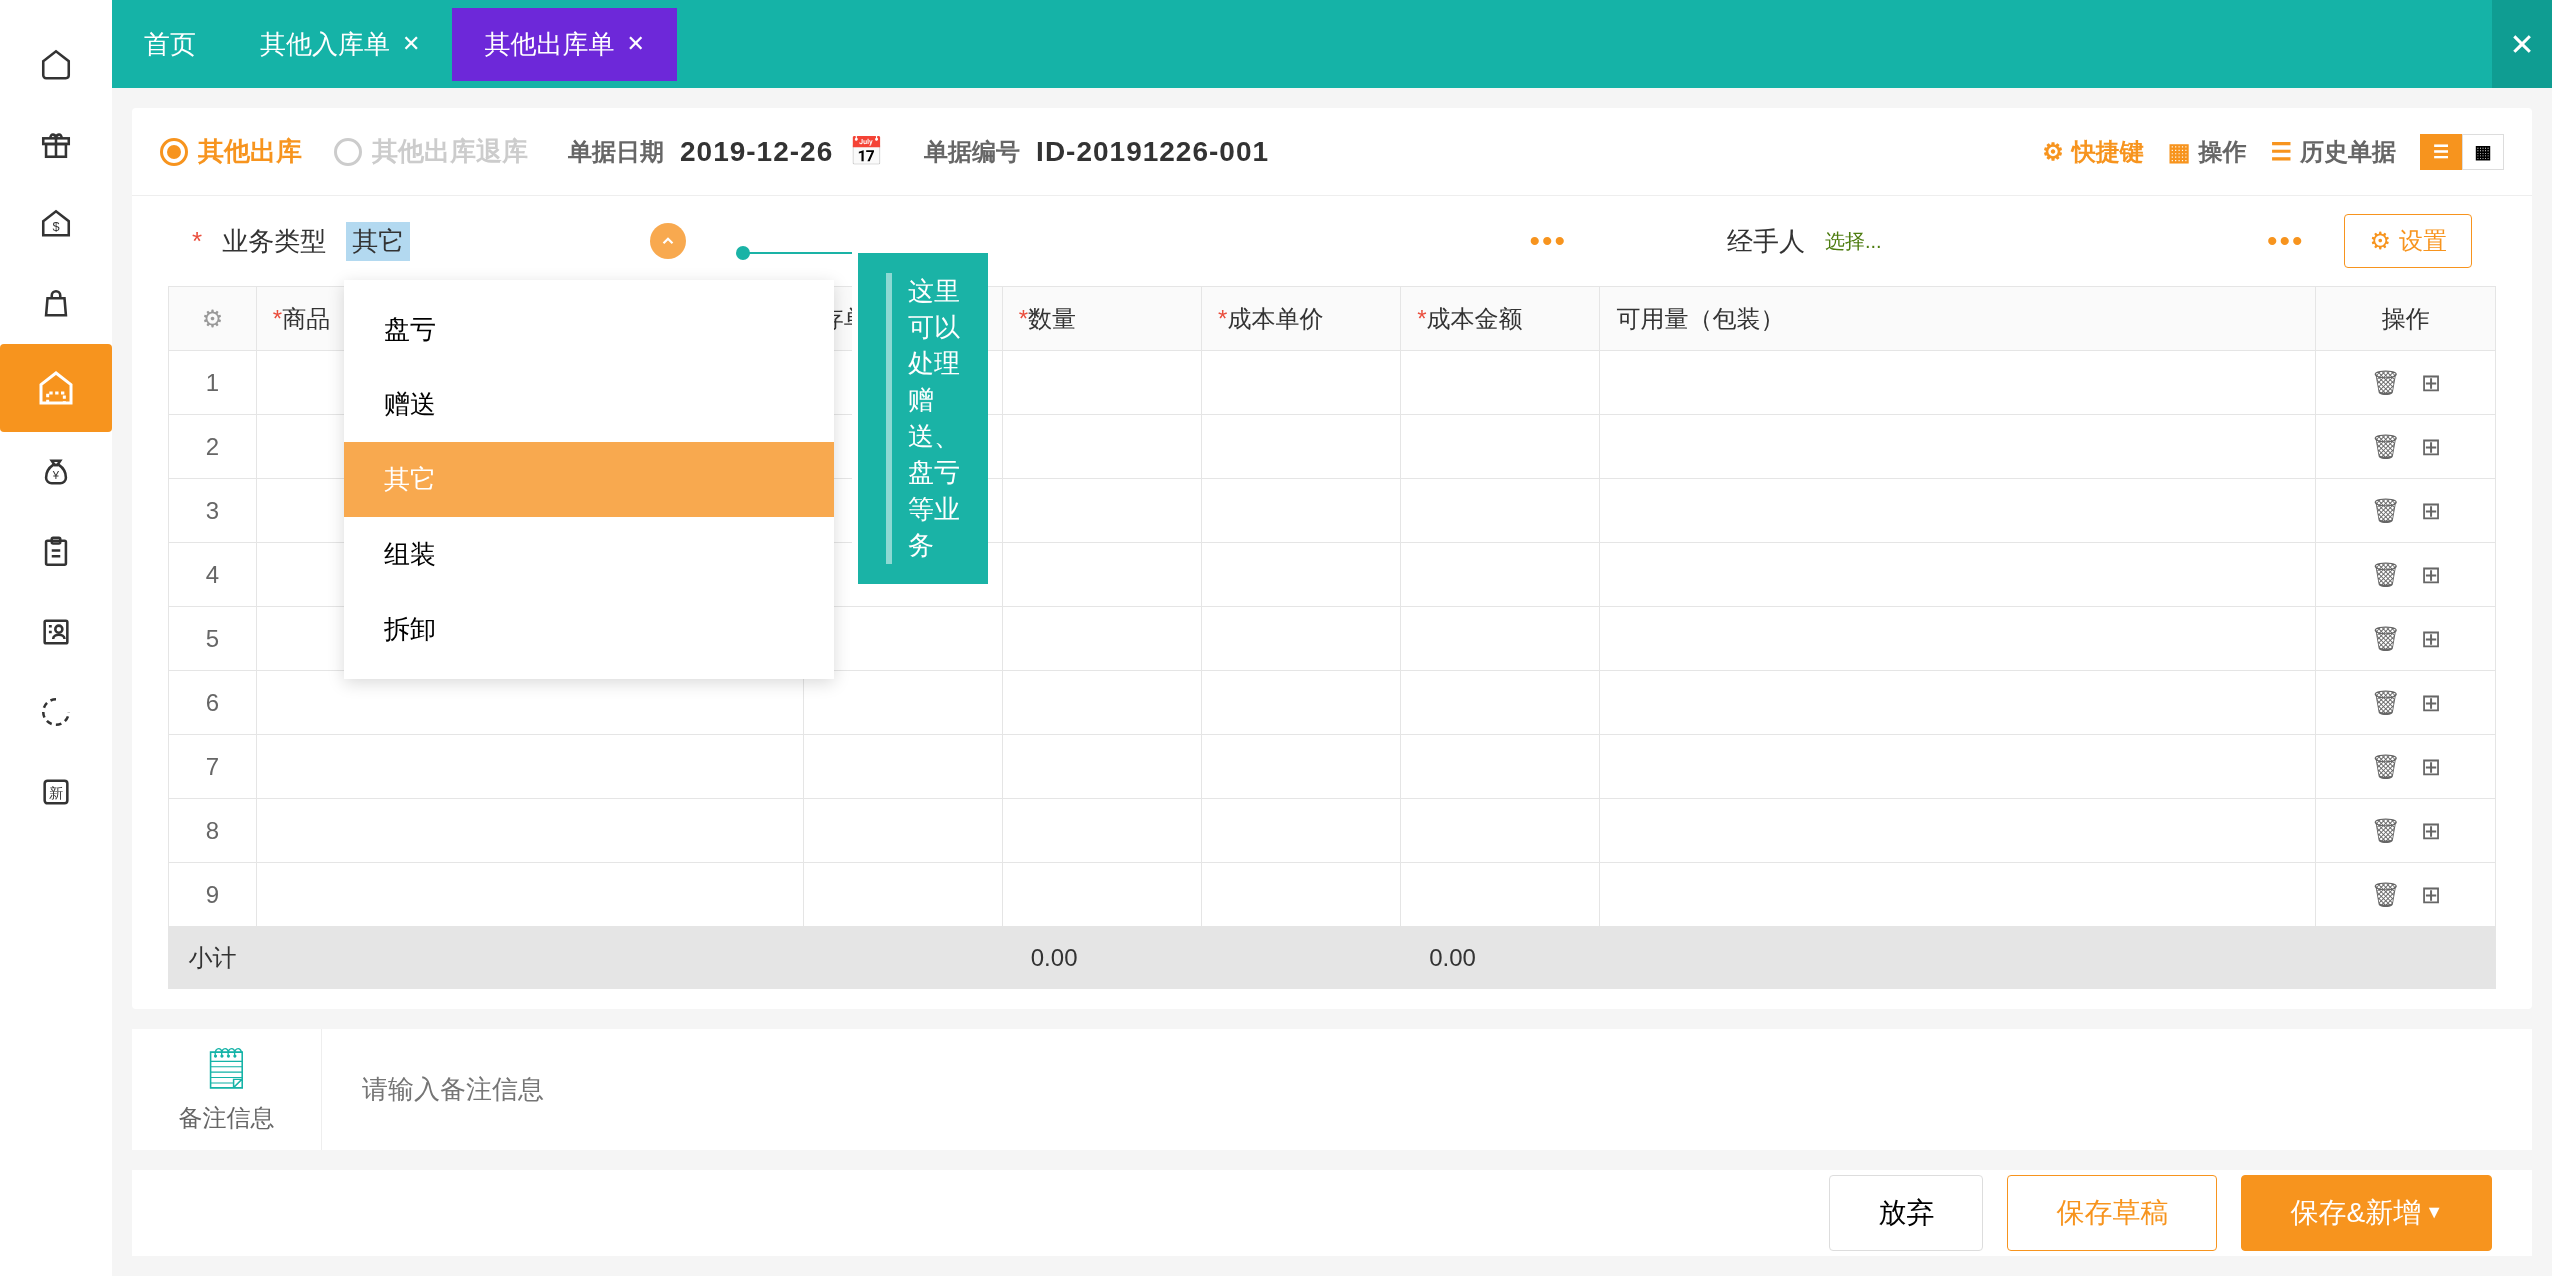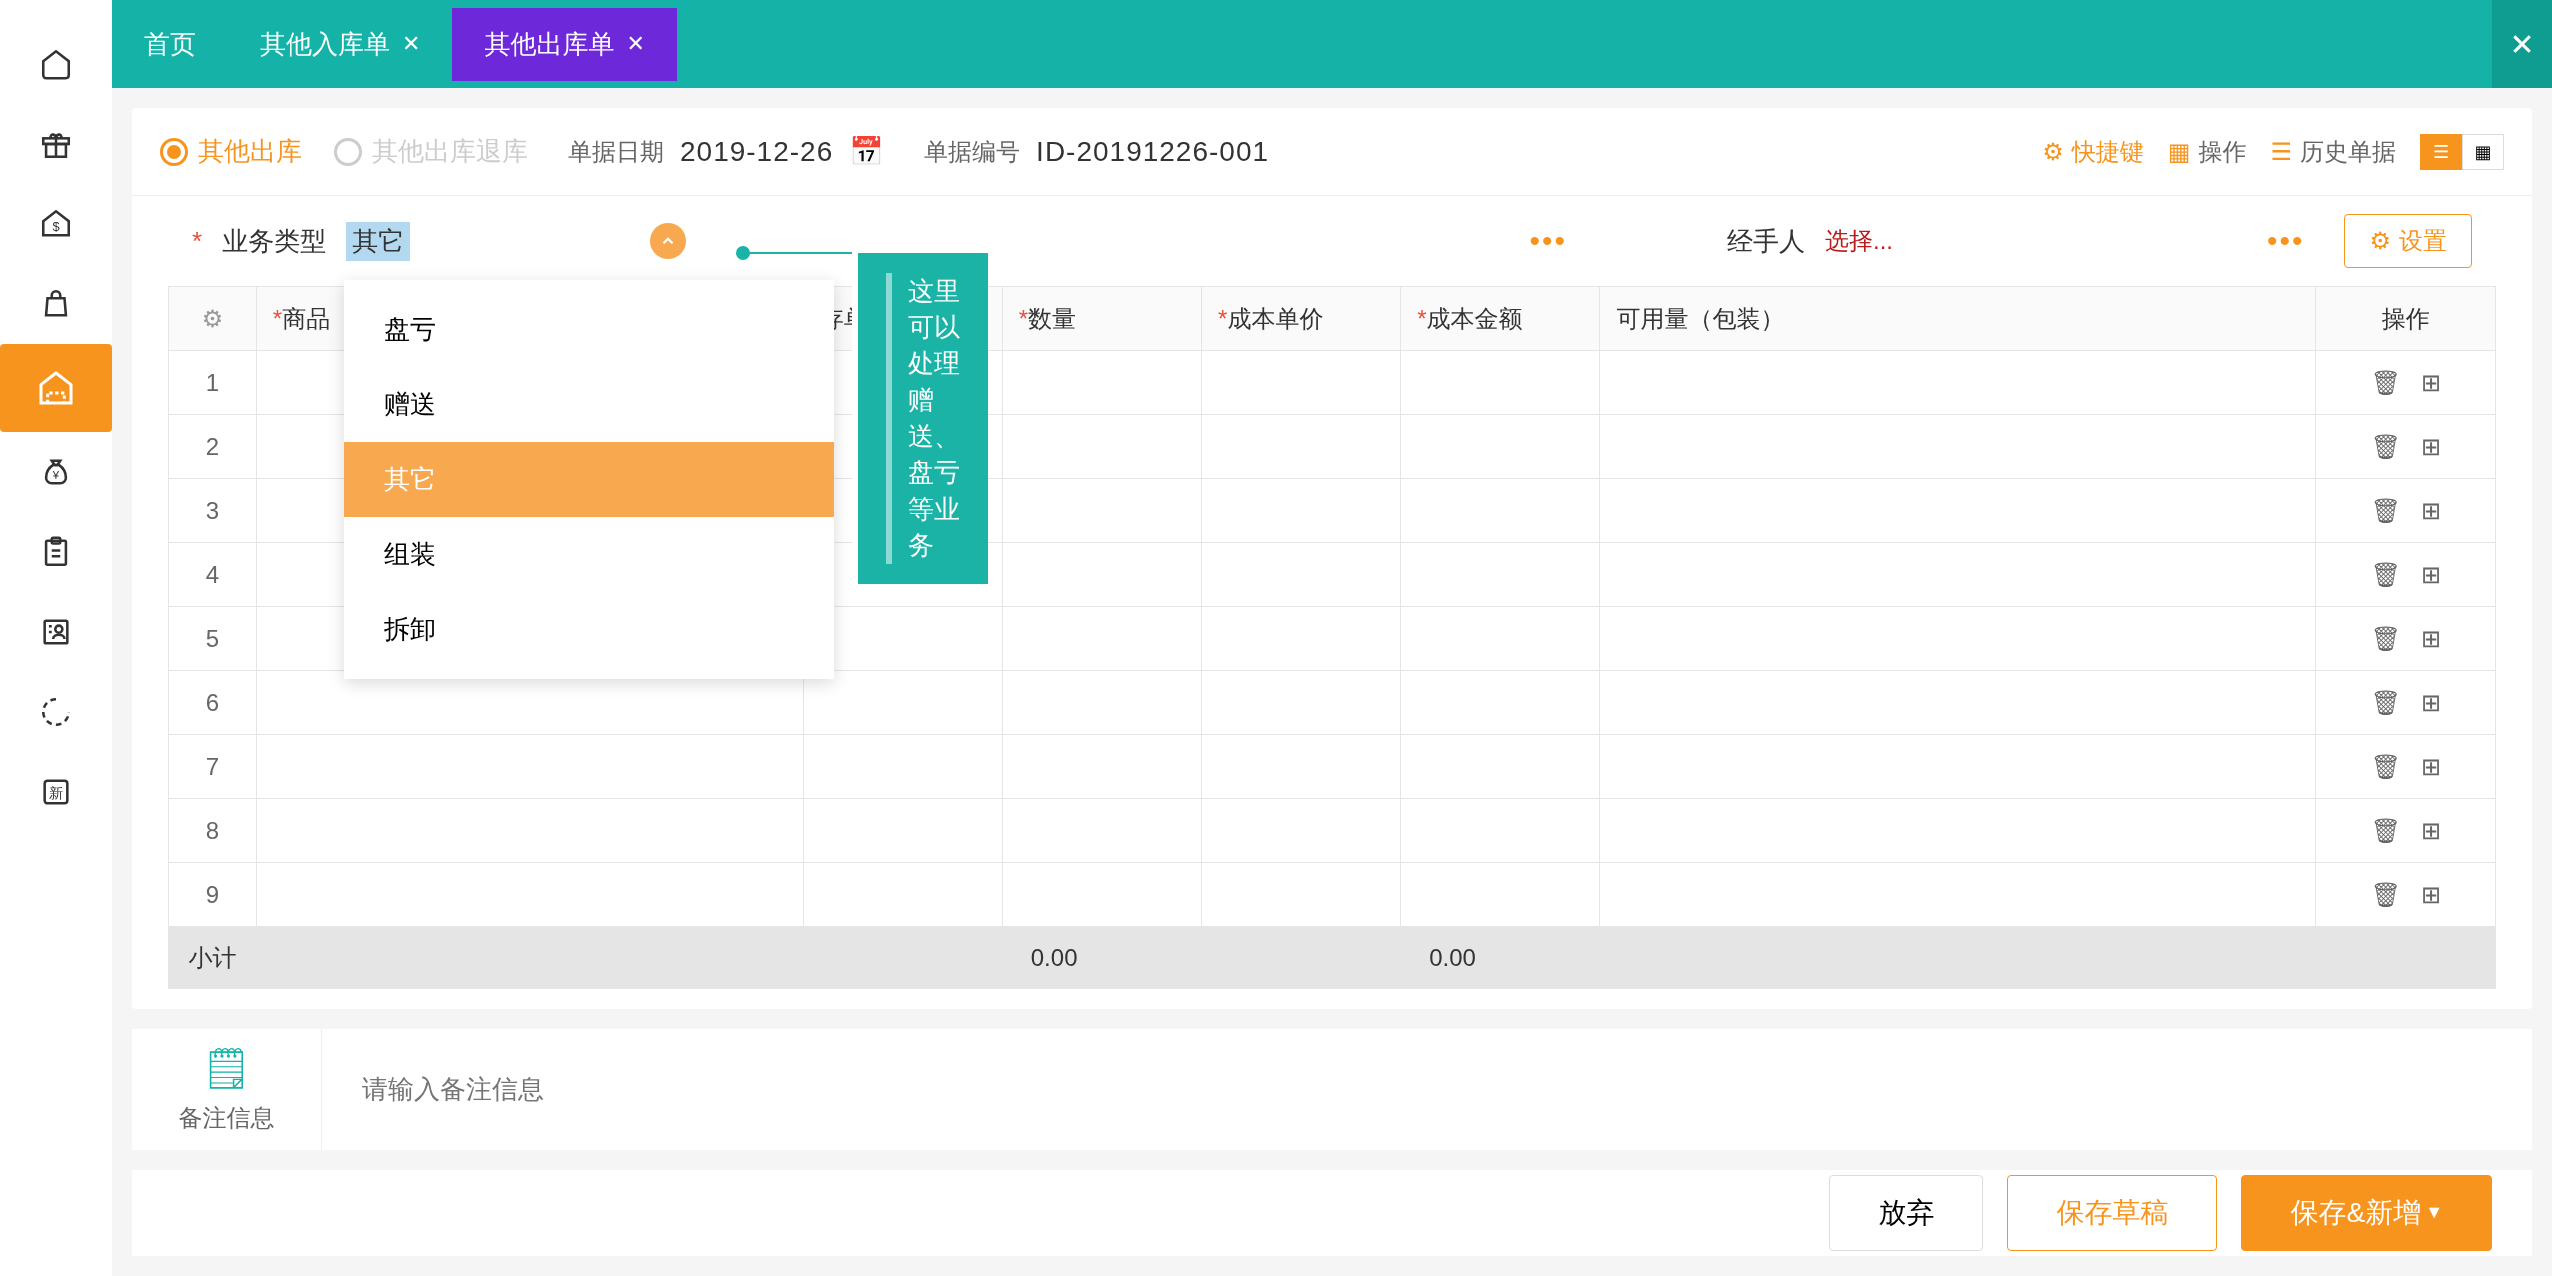--- a/index.html
+++ b/index.html
@@ -14,21 +14,21 @@
     .top-bar { height: 88px; background: #15b3a7; display: flex; align-items: center; position: relative; }
     .tab { height: 73px; padding: 0 32px; display: flex; align-items: center; color: #fff; font-size: 26px; cursor: pointer; }
     .tab.active { background: #6d28d9; }
     .tab-close { margin-left: 12px; font-size: 22px; }
     .top-close { position: absolute; right: 0; top: 0; width: 60px; height: 88px; display: flex; align-items: center; justify-content: center; color: #fff; font-size: 30px; cursor: pointer; background: #0f9d92; }
     
     .content { flex: 1; padding: 20px; display: flex; flex-direction: column; overflow: auto; }
     
     .card { background: #fff; border-radius: 4px; display: flex; flex-direction: column; }
     
-    .card-header { height: 88px; display: flex; align-items: center; padding: 0 28px; border-bottom: 1px solid #eee; }
+    .card-header { height: 88px; display: flex; align-items: center; padding: 0 28px; border-bottom: 1px solid #eee; font-weight: bold; }
     .radio-group { display: flex; align-items: center; gap: 32px; }
     .radio-item { display: flex; align-items: center; gap: 10px; font-size: 26px; cursor: pointer; }
     .radio-item.active { color: #f7941e; }
     .radio-item.inactive { color: #ccc; }
     .radio-circle { width: 28px; height: 28px; border-radius: 50%; border: 3px solid currentColor; display: flex; align-items: center; justify-content: center; }
     .radio-circle.filled::after { content: ''; width: 14px; height: 14px; border-radius: 50%; background: currentColor; }
     
     .header-field { display: flex; align-items: center; gap: 16px; margin-left: 40px; font-size: 24px; }
     .header-label { color: #666; }
     .header-value { color: #333; font-size: 28px; letter-spacing: 1px; }
@@ -82,21 +82,21 @@
     .remarks-label-col { width: 190px; border-right: 1px solid #eee; display: flex; flex-direction: column; align-items: center; justify-content: center; gap: 10px; }
     .remarks-icon { color: #15b3a7; font-size: 40px; }
     .remarks-label { font-size: 24px; color: #666; }
     .remarks-input { flex: 1; border: none; padding: 28px 40px; font-size: 26px; color: #999; outline: none; }
     
     .footer { background: #fff; margin-top: 20px; height: 100px; display: flex; align-items: center; justify-content: flex-end; padding: 0 40px; gap: 24px; }
     .btn { padding: 18px 48px; font-size: 28px; border-radius: 4px; cursor: pointer; border: 1px solid #ddd; background: #fff; }
     .btn.outline-orange { border-color: #f7941e; color: #f7941e; }
     .btn.solid-orange { background: #f7941e; border-color: #f7941e; color: #fff; display: flex; align-items: center; gap: 4px; }
     .btn .caret { font-size: 18px; }
-    .select-placeholder { font-size: 24px; color: #b91c1c; }
+    .select-placeholder { font-size: 20px; color: #4d7c0f; }
   </style>
 </head>
 <body>
 
 <div class="left-nav">
   <div class="nav-icon">
       <svg width="34" height="34" viewBox="0 0 24 24" fill="none" stroke="currentColor" stroke-width="1.8">
         <path d="M3 10l9-7 9 7v10a2 2 0 0 1-2 2H5a2 2 0 0 1-2-2z"></path>
       </svg>
     </div>

